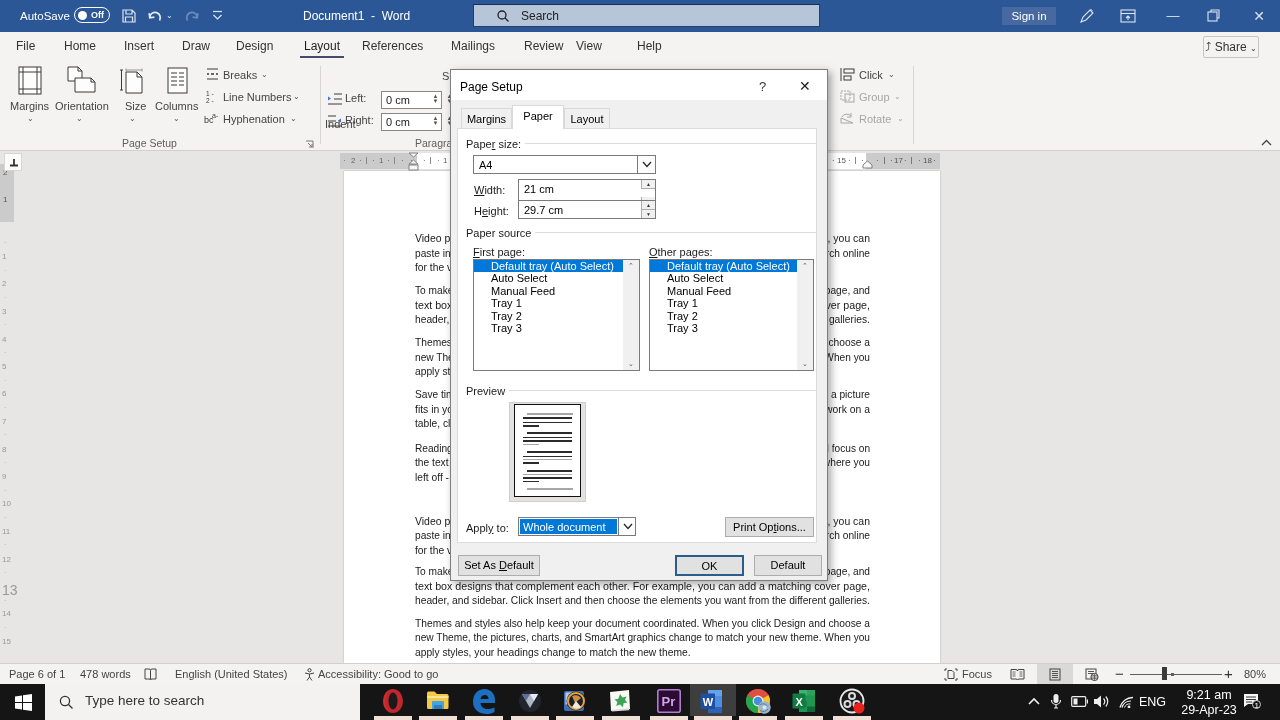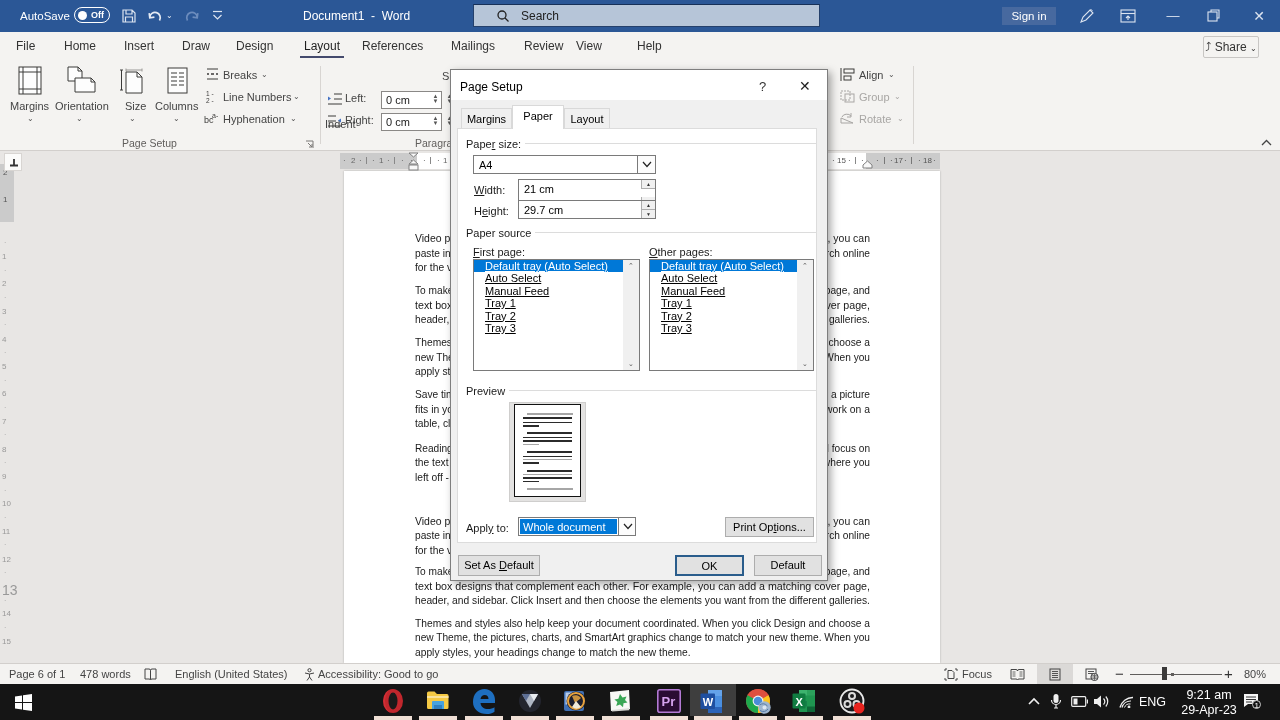--- a/index.html
+++ b/index.html
@@ -52,21 +52,21 @@
 #dialog { left:450px; top:69px; width:378px; height:512px; background:#f0f0f0; border:1px solid #7e7e7e; box-shadow:3px 3px 8px rgba(0,0,0,.35); font-size:11px; color:#000; }
 #dlgtitle { left:9px; top:10px; font-size:12px; }
 #dlghelp { left:308px; top:9px; font-size:13px; color:#333; }
 #dlgclose { left:348px; top:8px; font-size:14px; color:#222; }
 .dtab { position:absolute; top:38px; height:21px; border:1px solid #d9d9d9; background:#f0f0f0; font-size:11px; text-align:center; padding-top:4px; }
 #dtabsel { top:35px; height:24px; background:#fff; border:1px solid #d9d9d9; border-bottom:none; z-index:3; }
 #tabpanel { left:6px; top:58px; width:360px; height:415px; background:#fff; border:1px solid #dcdcdc; }
 .gb-line { position:absolute; height:1px; background:#dcdcdc; }
 .glabel { position:absolute; font-size:11px; color:#1a1a1a; }
 .wbox { position:absolute; background:#fff; border:1px solid #7a7a7a; }
-.ditem { height:12.4px; padding-left:11px; font-size:11px; white-space:nowrap; overflow:hidden;text-decoration:underline; }
+.ditem { height:12.4px; padding-left:17px; font-size:11px; white-space:nowrap; overflow:hidden; }
 .dbtn { position:absolute; background:#e1e1e1; border:1px solid #adadad; font-size:11px; text-align:center; color:#000; }
 .u { text-decoration:underline; }
 </style>
 </head>
 <body>
 
 <div class="abs" id="titlebar"></div>
 <div class="abs" id="autosave">AutoSave</div>
 <div class="abs" id="toggle">
     <div class="knob"></div>
@@ -207,21 +207,21 @@
   <div class="riblabel" style="left:415px; top:137px; color:#605e5c; font-size:10.5px;">Paragra</div>
   <div class="riblabel" style="left:442px; top:70px;">S</div>
   <div class="spin" style="left:443px; top:94px;">▲<br>▼</div>
   <div class="spin" style="left:443px; top:116px;">▲<br>▼</div>
 
   <svg class="abs" style="left:840px; top:68px;" width="15" height="13" viewBox="0 0 15 13">
       <rect x="4" y="1" width="10" height="4" fill="none" stroke="#3b3a39"></rect>
       <rect x="4" y="8" width="7" height="4" fill="none" stroke="#3b3a39"></rect>
       <path d="M1 0 v13" stroke="#3b3a39"></path>
     </svg>
-  <div class="riblabel" style="left:859px; top:69px;">Align</div>
+  <div class="riblabel" style="left:859px; top:69px;">Click</div>
     <div class="chev" style="left:888px; top:70px;">⌄</div>
   <svg class="abs" style="left:840px; top:90px;" width="15" height="13" viewBox="0 0 15 13">
       <rect x="1" y="1" width="9" height="9" fill="none" stroke="#a8a6a4" stroke-dasharray="2 1"></rect>
       <rect x="5" y="4" width="9" height="8" fill="none" stroke="#a8a6a4"></rect>
     </svg>
   <div class="riblabel" style="left:859px; top:91px; color:#a8a6a4;">Group</div>
     <div class="chev" style="left:894px; top:92px; color:#a8a6a4;">⌄</div>
   <svg class="abs" style="left:840px; top:112px;" width="15" height="13" viewBox="0 0 15 13">
       <path d="M2 5 a5 4 0 0 1 9 -1" fill="none" stroke="#a8a6a4"></path>
       <path d="M11 1 v4 h-4" fill="none" stroke="#a8a6a4"></path>
@@ -387,20 +387,27 @@
   <div class="abs" style="left:1162px; top:3px; width:5px; height:13px; background:#3b3a39;"></div>
   <div class="abs" style="left:1171px; top:9px; width:3px; height:3px; background:#605e5c;"></div>
   <div class="abs" style="left:1224px; top:1px; font-size:15px; color:#333;">+</div>
   <div class="abs" style="left:1244px; top:4px;">80%</div>
 </div>
 
 <div class="abs" id="taskbar" style="left:0; top:684px; width:1280px; height:36px; background:#151515;">
   <svg class="abs" style="left:15px; top:10px;" width="17" height="17" viewBox="0 0 17 17">
       <path d="M0 2.5 L7 1.5 V8 H0 Z M8 1.3 L17 0 V8 H8 Z M0 9 H7 V15.5 L0 14.5 Z M8 9 H17 V17 L8 15.7 Z" fill="#fff"></path>
     </svg>
+  <div class="abs" style="left:45px; top:0; width:315px; height:36px; background:#f3f2f1;">
+    <svg class="abs" style="left:14px; top:11px;" width="15" height="15" viewBox="0 0 15 15">
+        <circle cx="6" cy="6" r="4.6" fill="none" stroke="#333" stroke-width="1.3"></circle>
+        <path d="M9.5 9.5 l4 4" stroke="#333" stroke-width="1.3"></path>
+      </svg>
+    <div class="abs" style="left:40px; top:9px; font-size:13.5px; color:#333;">Type here to search</div>
+  </div>
   <div id="tbicons">
     <div class="abs" style="left:374px; top:32px; width:38px; height:4px; background:#efdfd5;"></div>
     <div class="abs" style="left:419px; top:32px; width:38px; height:4px; background:#efdfd5;"></div>
     <div class="abs" style="left:465px; top:32px; width:38px; height:4px; background:#efdfd5;"></div>
     <div class="abs" style="left:511px; top:32px; width:38px; height:4px; background:#efdfd5;"></div>
     <div class="abs" style="left:556px; top:32px; width:38px; height:4px; background:#efdfd5;"></div>
     <div class="abs" style="left:602px; top:32px; width:38px; height:4px; background:#efdfd5;"></div>
     <div class="abs" style="left:650px; top:32px; width:38px; height:4px; background:#efdfd5;"></div>
     <div class="abs" style="left:694px; top:32px; width:38px; height:4px; background:#efdfd5;"></div>
     <div class="abs" style="left:739px; top:32px; width:38px; height:4px; background:#efdfd5;"></div>

